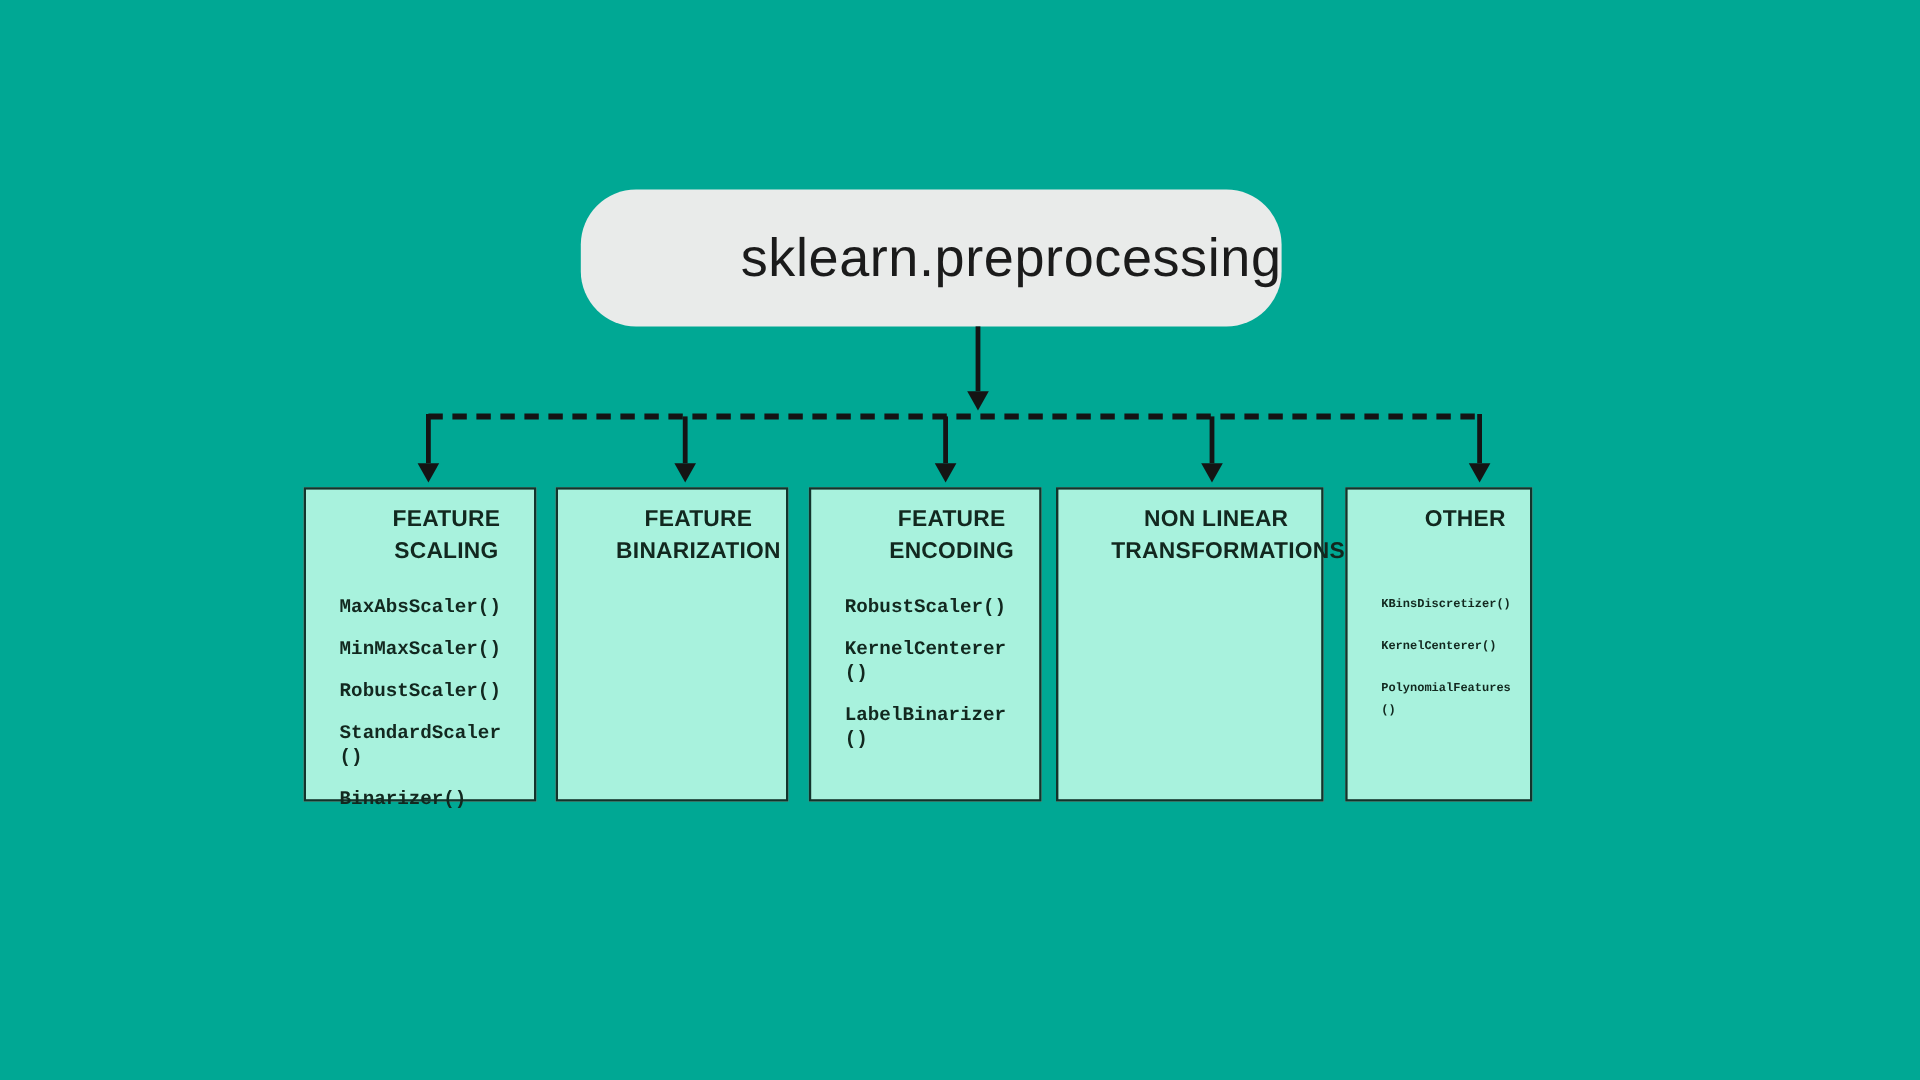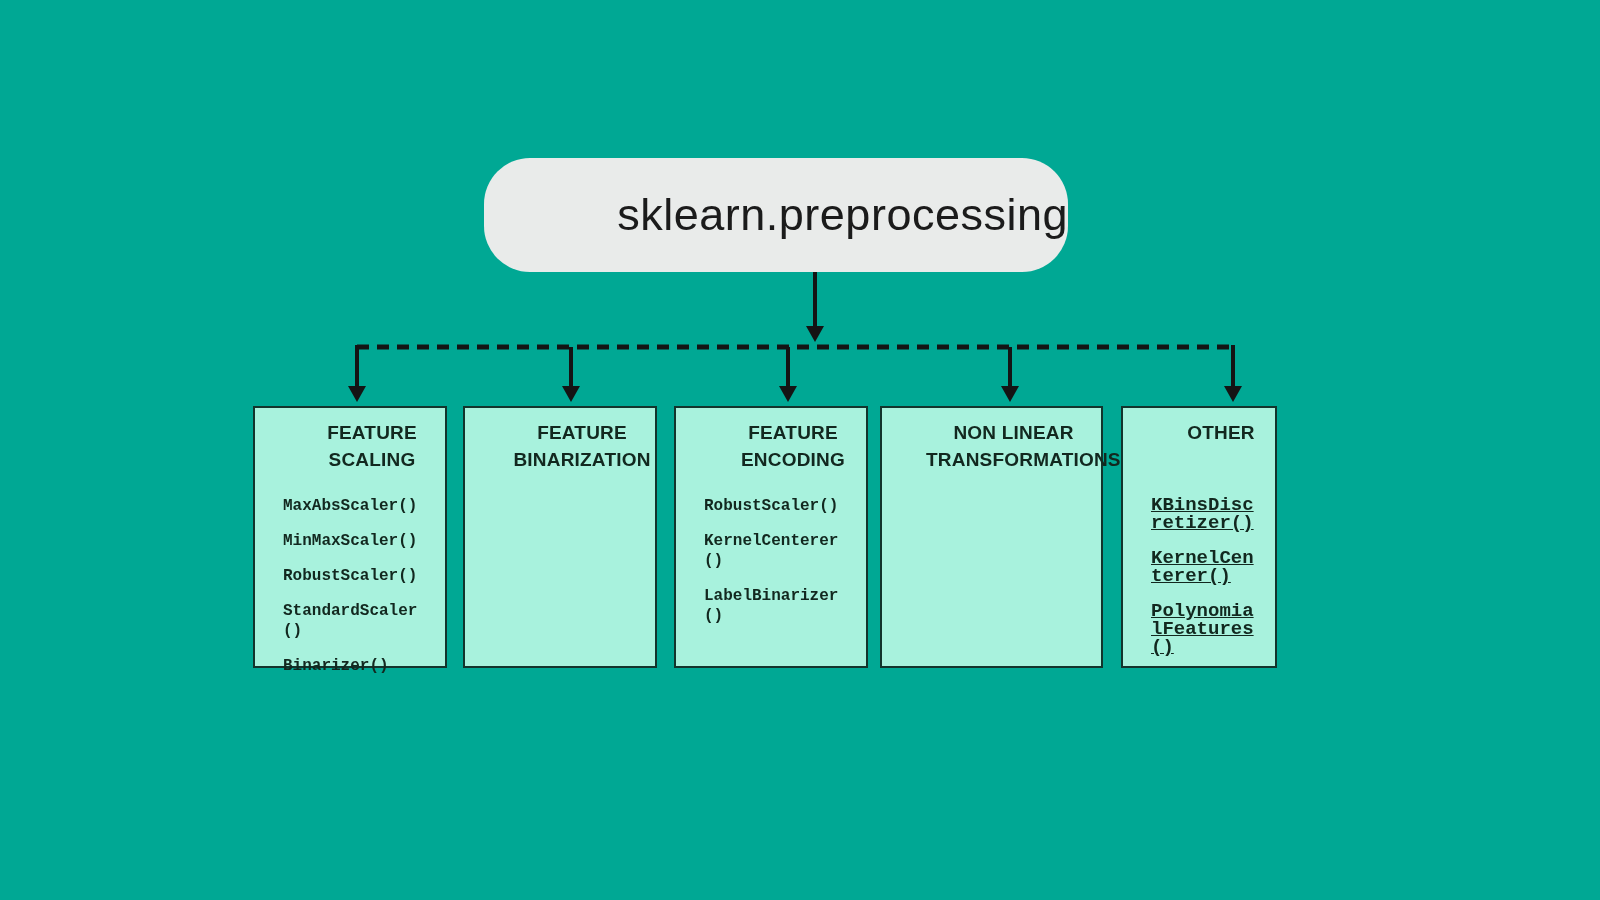--- a/index.html
+++ b/index.html
@@ -89,21 +89,21 @@
   .item {
     font-family: "Liberation Mono", monospace;
     font-weight: bold;
     font-size: 16px;
     line-height: 20px;
     margin-bottom: 15px;
     color: var(--text);
     word-break: break-all;
   }
   .branch-box.b4 .item { font-size: 15px; line-height: 19px; margin-bottom: 15px; }
-  .branch-box.b5 .item { font-size: 19px; line-height: 18px; margin-bottom: 17px; text-decoration: underline; }
+  .branch-box.b5 .item { font-size: 10px; line-height: 18px; margin-bottom: 17px; }
 </style>
 </head>
 <body>
 
 <div class="canvas">
 
   <div class="root-node">
     <span class="root-label">sklearn.preprocessing</span>
   </div>
 

